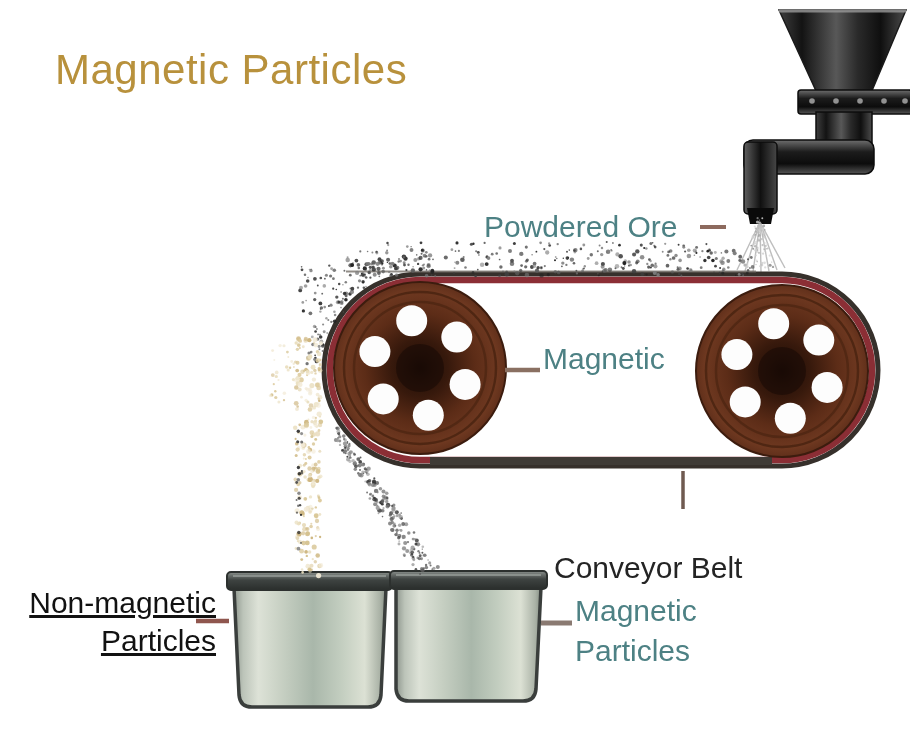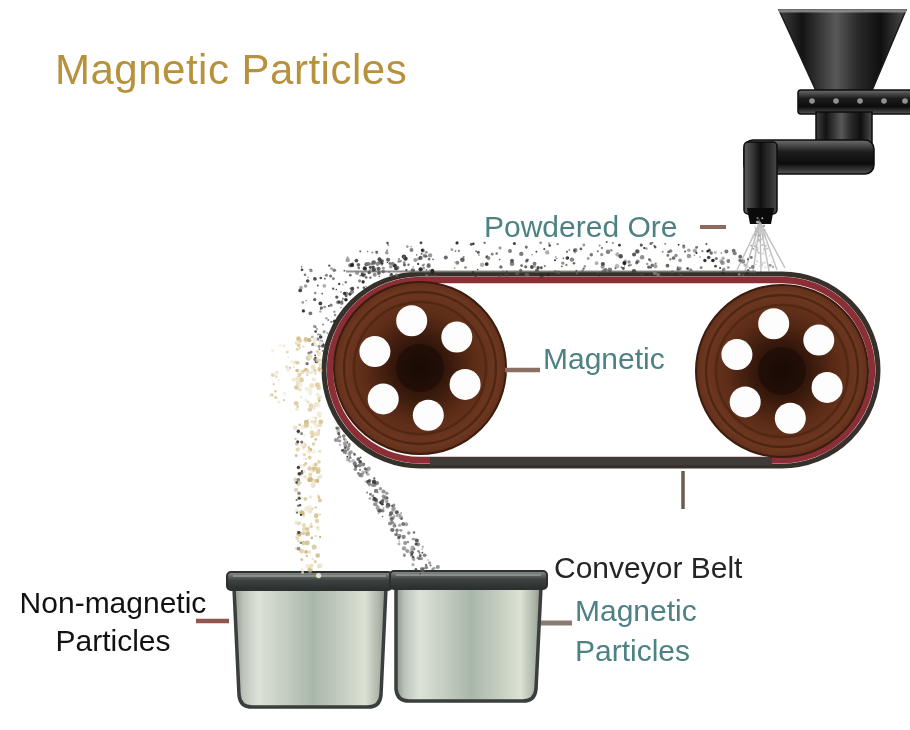--- a/index.html
+++ b/index.html
@@ -8,21 +8,21 @@
     font-family:"Liberation Sans","DejaVu Sans",sans-serif;
   }
   #diagram-svg{position:absolute;left:0;top:0;}
   .lbl{position:absolute;white-space:nowrap;}
   .title{
     left:55px;top:46px;font-size:42px;letter-spacing:0.5px;color:#b8913c;
   }
   .lbl-powdered-ore{left:484px;top:210px;font-size:30px;color:#4d8184;}
   .lbl-magnetic-roller{left:543px;top:339px;font-size:30px;line-height:39px;color:#4d8184;}
   .lbl-conveyor-belt{left:554px;top:512px;font-size:30px;color:#242424;margin-top:39px;}
-  .lbl-non-magnetic{left:10px;top:584px;width:206px;text-align:center;font-size:30px;line-height:38px;color:#121212;}
+  .lbl-non-magnetic{left:10px;top:584px;width:206px;text-align:right;font-size:30px;line-height:38px;color:#121212;text-decoration:underline;}
   .lbl-magnetic-particles{left:575px;top:591px;font-size:30px;line-height:40px;color:#4d8184;}
 </style>
 </head>
 <body>
 
 <div id="stage">
 
   <svg id="diagram-svg" width="910" height="730" viewBox="0 0 910 730">
     <defs>
       <radialGradient id="rollerGrad" cx="50%" cy="50%" r="55%">

